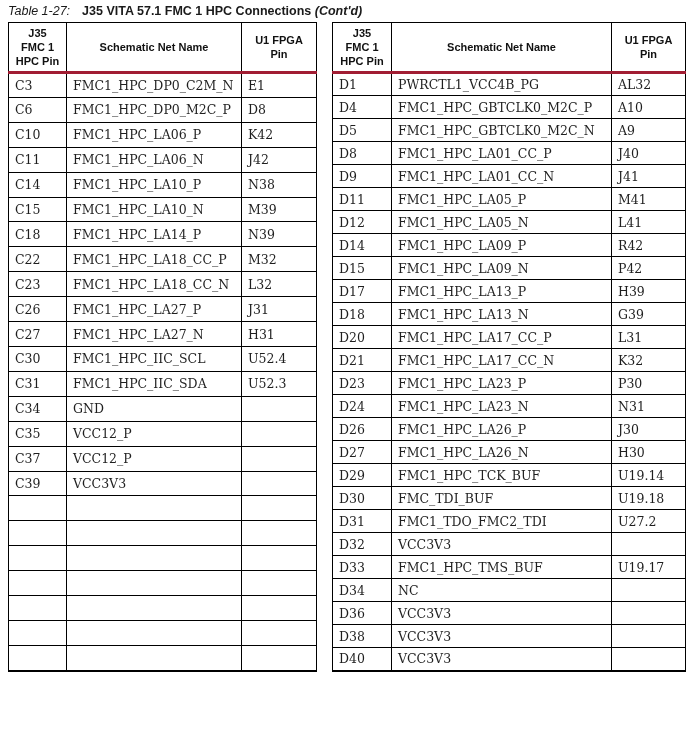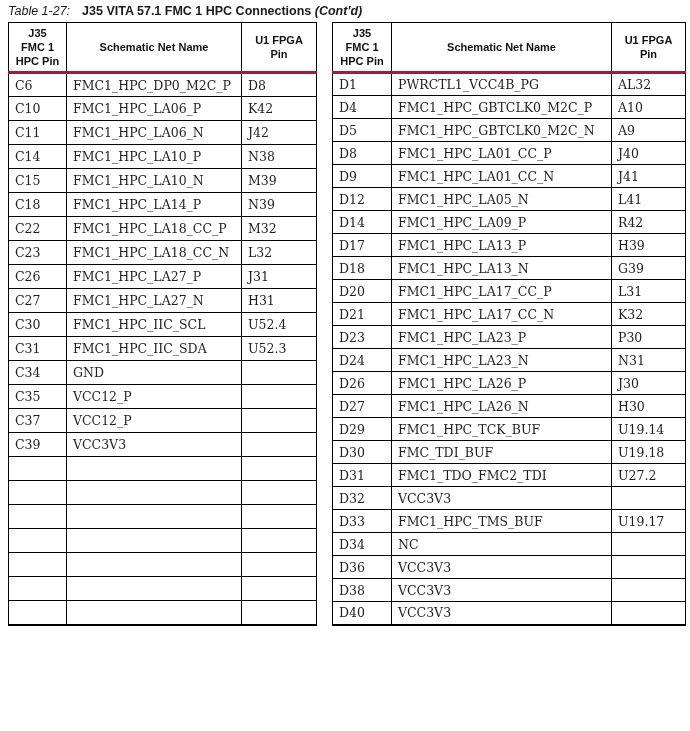--- a/index.html
+++ b/index.html
@@ -91,20 +91,25 @@
         <th>J35
 FMC 1
 HPC Pin</th>
         <th>Schematic Net Name</th>
         <th>U1 FPGA
 Pin</th>
       </tr>
     </thead>
     <tbody>
         <tr>
+          <td>C3</td>
+          <td>FMC1_HPC_DP0_C2M_N</td>
+          <td>E1</td>
+        </tr>
+        <tr>
           <td>C6</td>
           <td>FMC1_HPC_DP0_M2C_P</td>
           <td>D8</td>
         </tr>
         <tr>
           <td>C10</td>
           <td>FMC1_HPC_LA06_P</td>
           <td>K42</td>
         </tr>
         <tr>
@@ -251,30 +256,40 @@
           <td>D8</td>
           <td>FMC1_HPC_LA01_CC_P</td>
           <td>J40</td>
         </tr>
         <tr>
           <td>D9</td>
           <td>FMC1_HPC_LA01_CC_N</td>
           <td>J41</td>
         </tr>
         <tr>
+          <td>D11</td>
+          <td>FMC1_HPC_LA05_P</td>
+          <td>M41</td>
+        </tr>
+        <tr>
           <td>D12</td>
           <td>FMC1_HPC_LA05_N</td>
           <td>L41</td>
         </tr>
         <tr>
           <td>D14</td>
           <td>FMC1_HPC_LA09_P</td>
           <td>R42</td>
         </tr>
         <tr>
+          <td>D15</td>
+          <td>FMC1_HPC_LA09_N</td>
+          <td>P42</td>
+        </tr>
+        <tr>
           <td>D17</td>
           <td>FMC1_HPC_LA13_P</td>
           <td>H39</td>
         </tr>
         <tr>
           <td>D18</td>
           <td>FMC1_HPC_LA13_N</td>
           <td>G39</td>
         </tr>
         <tr>

